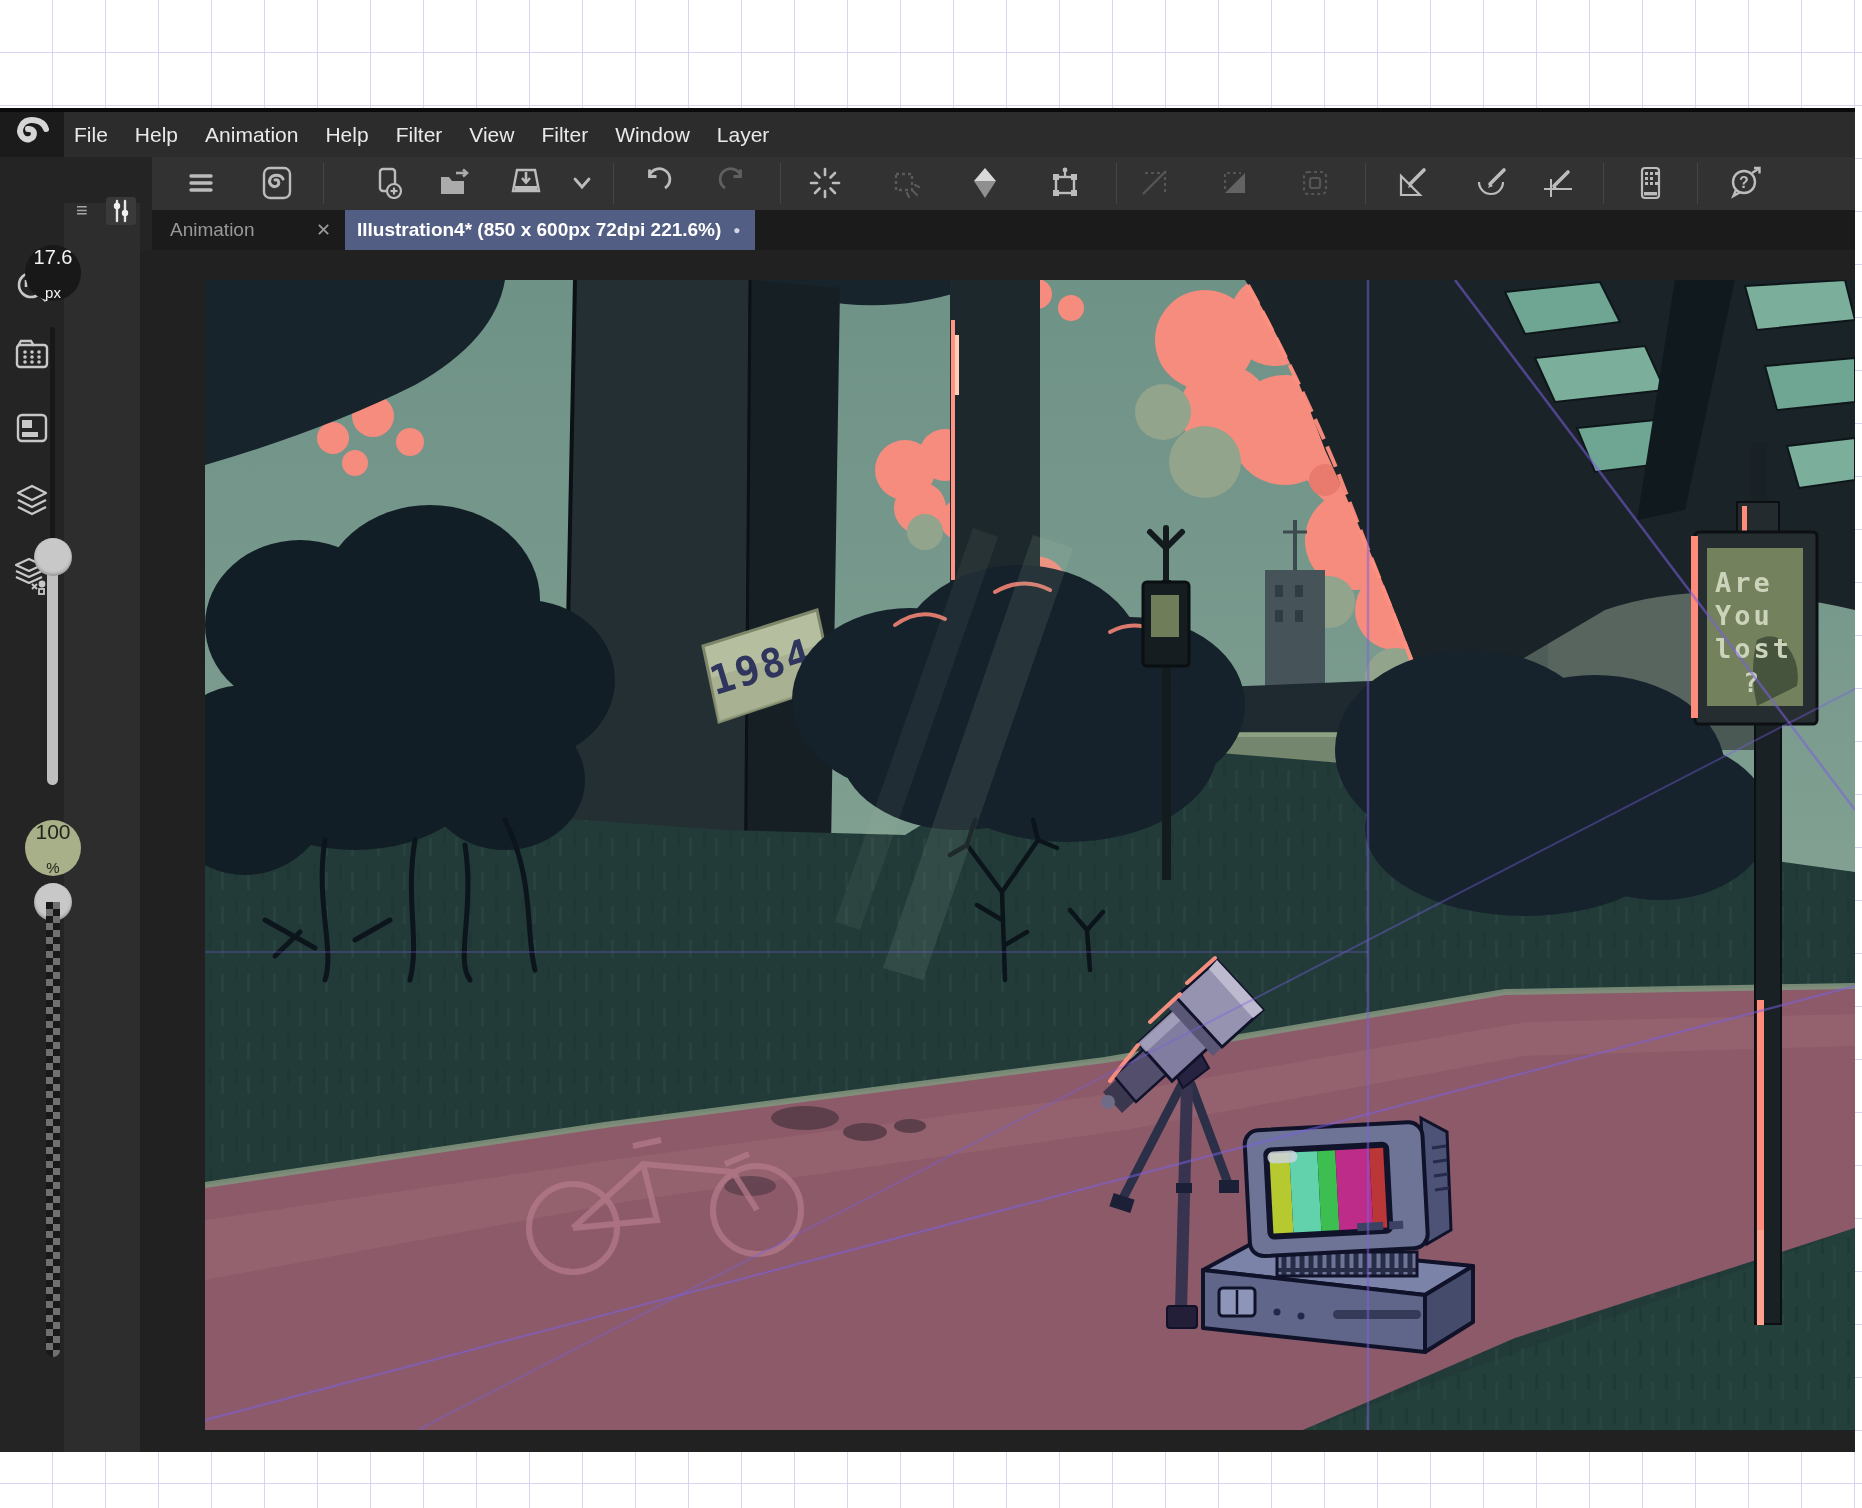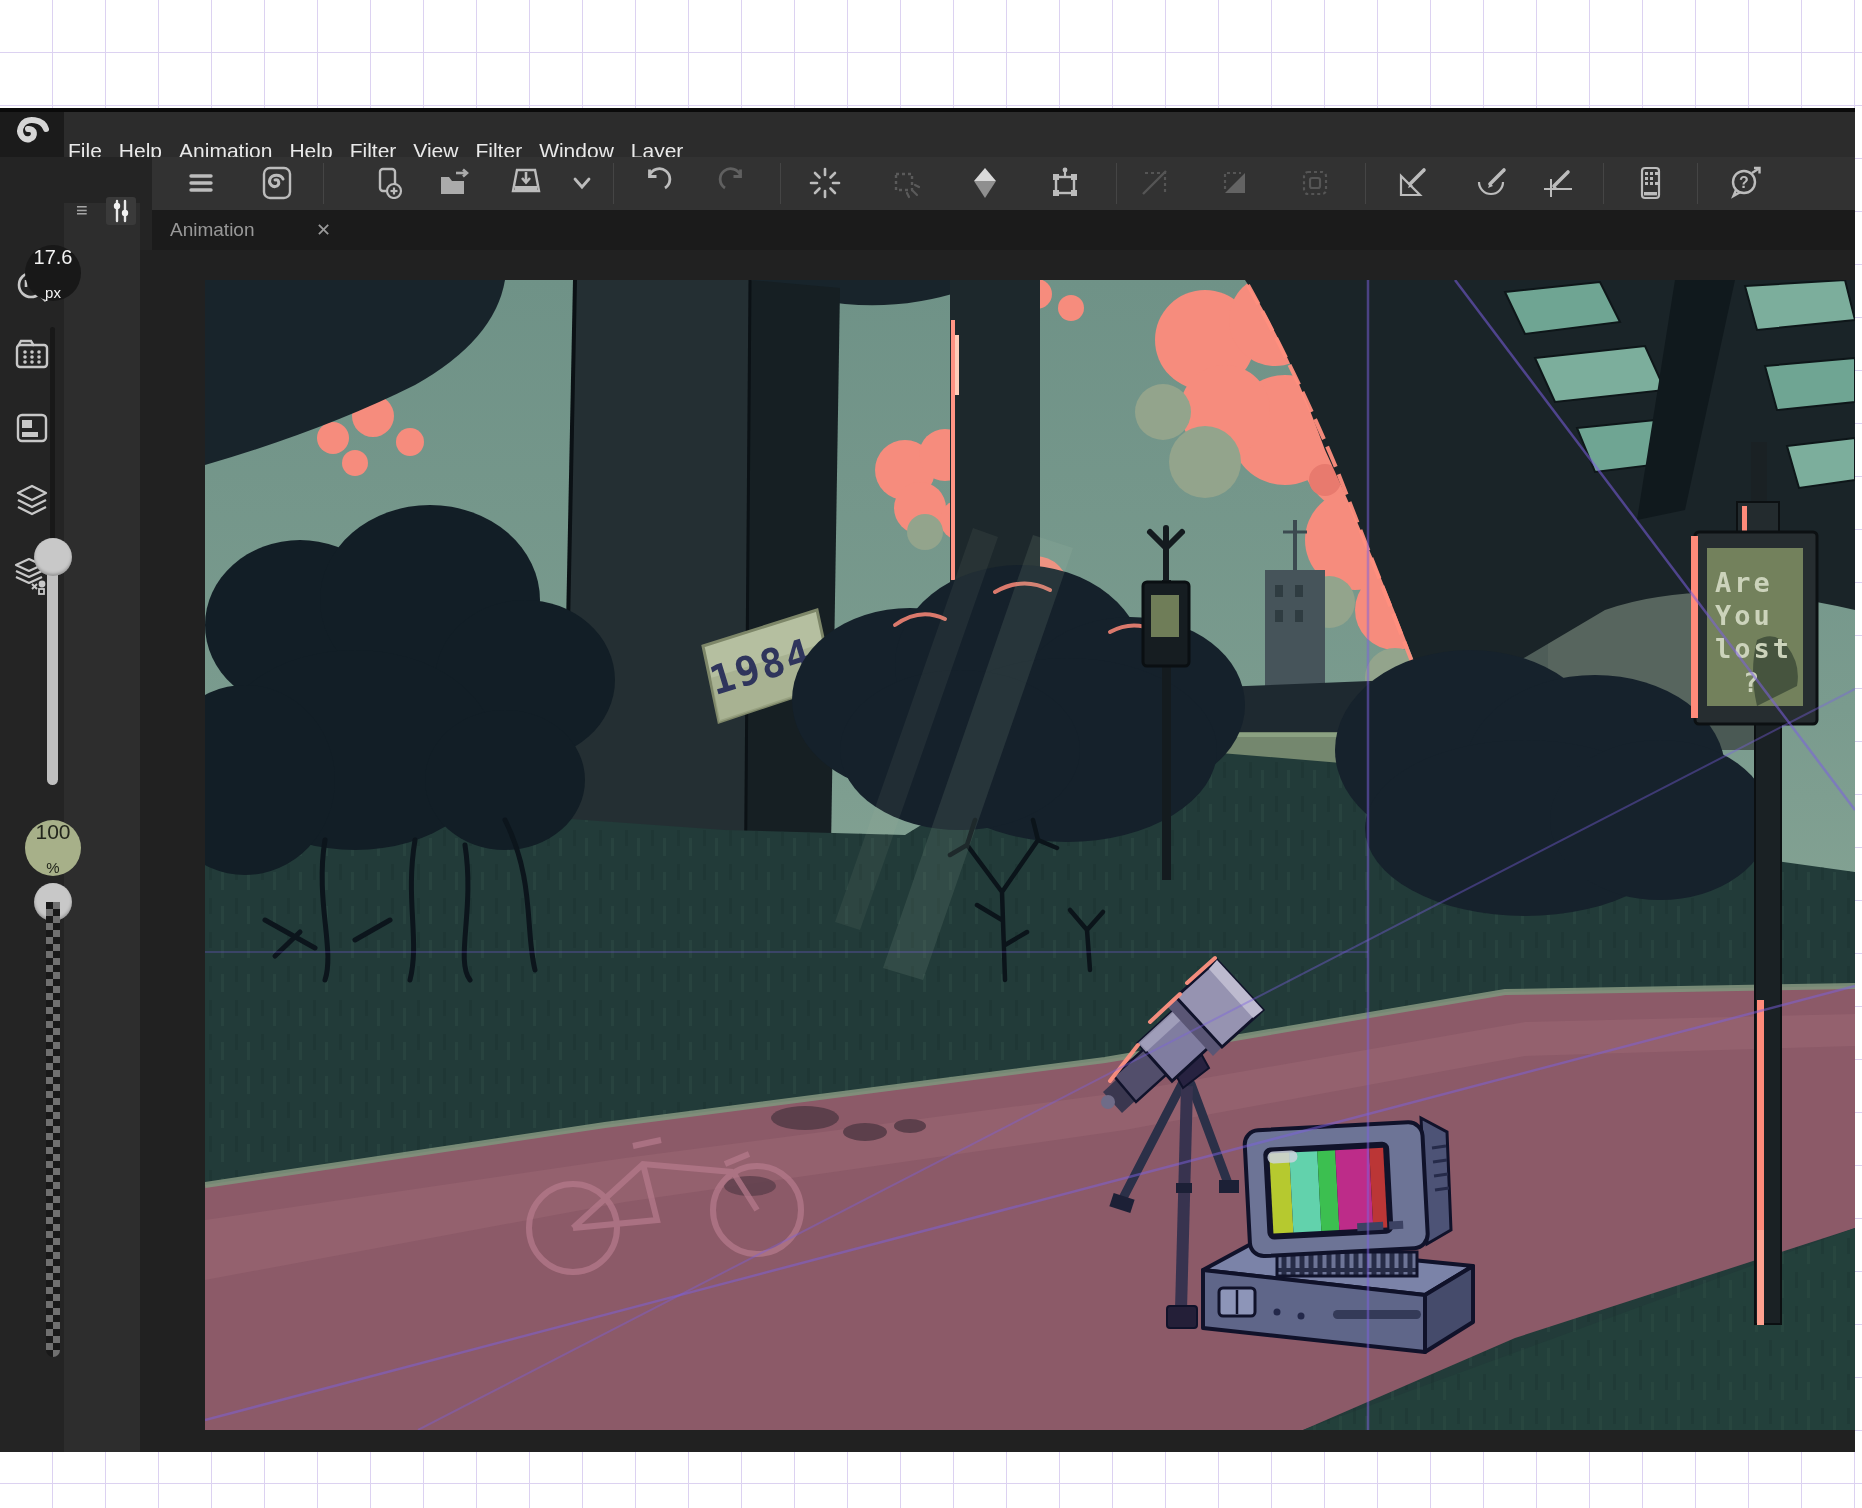--- a/index.html
+++ b/index.html
@@ -12,21 +12,21 @@
       linear-gradient(90deg, #dcd2f1 1.5px, transparent 1.5px);
     background-size:53px 53px;
     background-position:-1px -1px;
   }
   .abs{position:absolute;}
   
   #appwin{left:0;top:108px;width:1855px;height:1344px;background:#212121;}
   
   #menubar{left:0;top:0;width:1855px;height:49px;background:#2c2c2c;border-top:4px solid #0a0a0a;box-sizing:border-box;}
   #logo-cell{left:0;top:0;width:64px;height:45px;background:#1b1b1b;display:flex;align-items:center;justify-content:center;}
-  #menus{left:64px;top:16px;height:45px;display:flex;align-items:center;padding-left:4px;gap:17px;}
+  #menus{left:64px;top:0;height:45px;display:flex;align-items:center;padding-left:10px;gap:27px;}
   .menu-item{color:#e9e9e9;font-size:21px;cursor:default;}
   
   #chevstrip{left:0;top:49px;width:152px;height:53px;background:#262626;color:#8f8f8f;}
   .chev{position:absolute;top:13px;font-size:21px;}
   #toolbar{left:152px;top:49px;width:1703px;height:53px;background:#323232;}
   .tbtn{position:absolute;top:6px;width:40px;height:40px;display:flex;align-items:center;justify-content:center;}
   .tdiv{position:absolute;top:6px;width:1px;height:41px;background:#454545;}
   
   #tabbar{left:152px;top:102px;width:1703px;height:40px;background:#1b1b1b;display:flex;align-items:stretch;}
   .tab{display:flex;align-items:center;}
@@ -265,20 +265,24 @@
           <path d="M27 2 L32.5 2 L32.5 7.5" fill="none" stroke="#bcbcbc" stroke-width="2.4"></path>
           <text x="17" y="22" text-anchor="middle" font-size="16" font-weight="bold" fill="#bcbcbc" font-family="Liberation Sans,sans-serif">?</text>
         </svg>
     </div>
   </div>
 
   <div id="tabbar" class="abs">
     <div class="tab" id="tab-animation">
       <span>Animation</span>
       <span class="x">✕</span>
+    </div>
+    <div class="tab" id="tab-doc">
+      <span>Illustration4* (850 x 600px 72dpi 221.6%)</span>
+      <span class="dot">●</span>
     </div>
   </div>
 
   <div id="leftcol" class="abs">
     <div id="iconcol" class="abs">
       <div class="sbtn" style="top:57px">
         <svg width="38" height="38" viewBox="0 0 38 38">
             <circle cx="18" cy="17" r="12" fill="none" stroke="#c8c8c8" stroke-width="2.6"></circle>
             <line x1="27" y1="27" x2="33" y2="33" stroke="#c8c8c8" stroke-width="3"></line>
             <path d="M23 22 L13 12 M13 12 L13 19 M13 12 L20 12" fill="none" stroke="#c8c8c8" stroke-width="2.6"></path>

